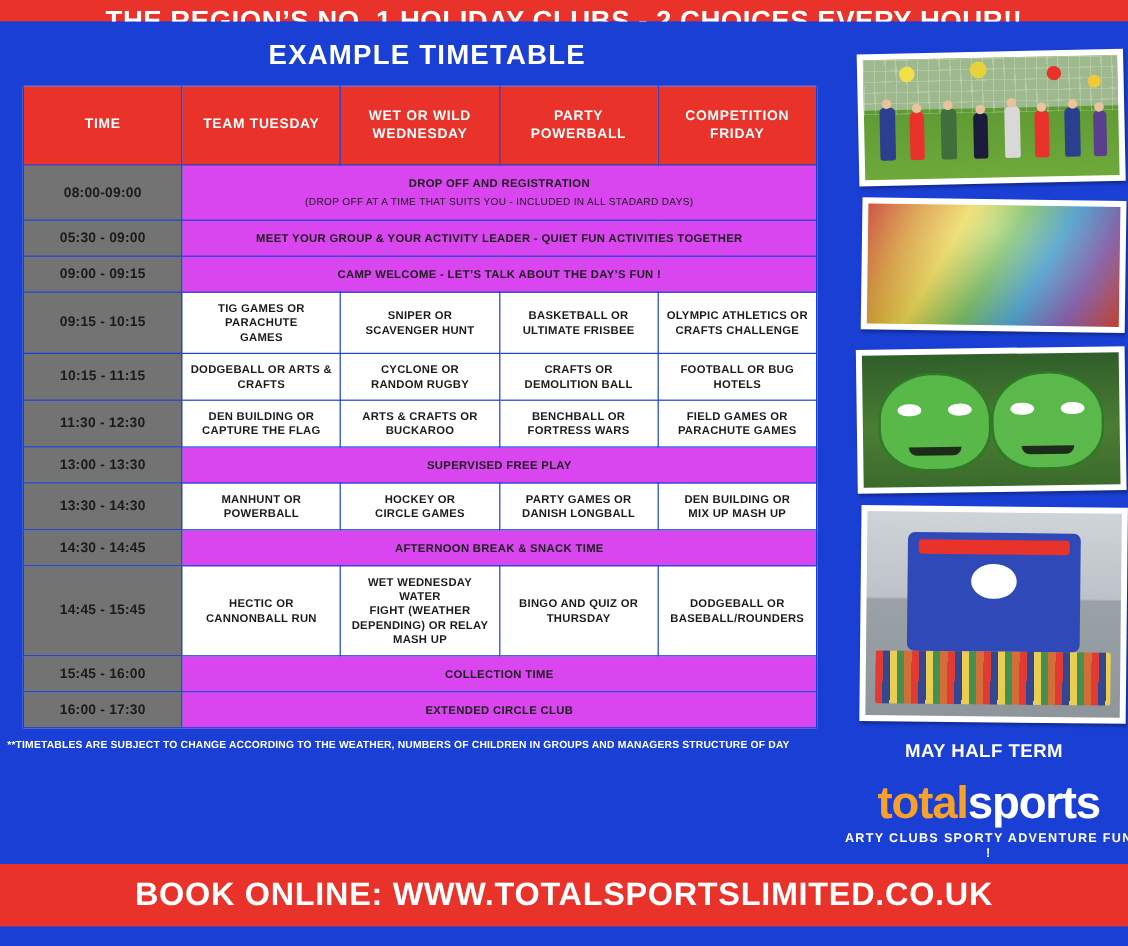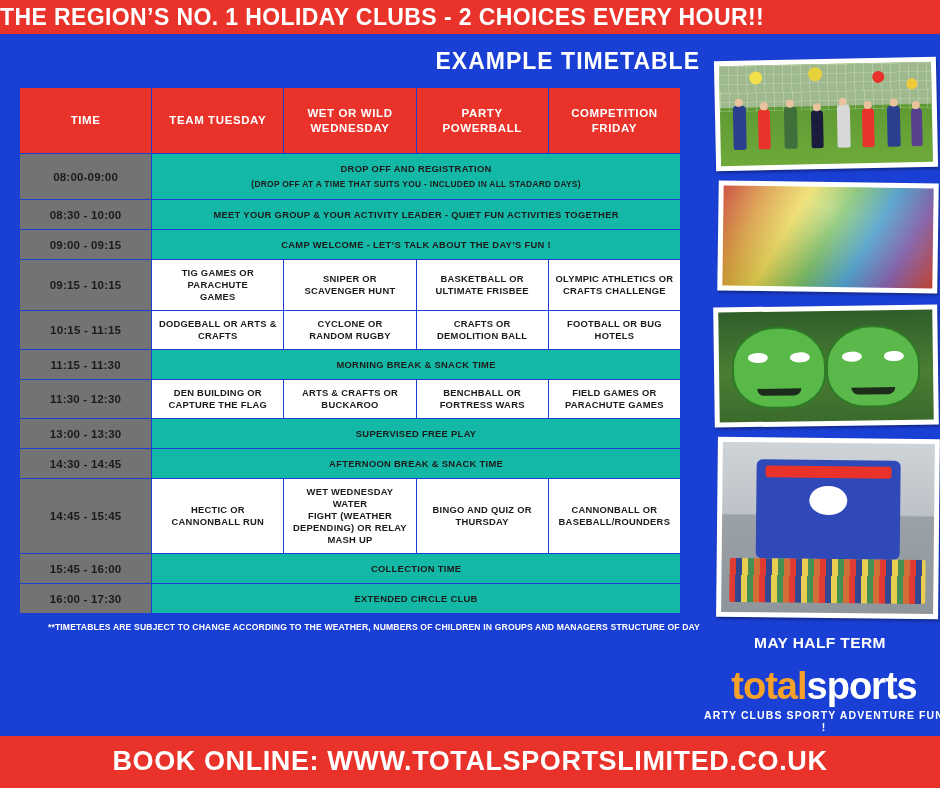--- a/index.html
+++ b/index.html
@@ -6,44 +6,45 @@
   body {
     width: 940px; height: 788px;
     font-family: "Liberation Sans", sans-serif;
     background: #1a3fd4;
     overflow: hidden;
     position: relative;
   }
   .top-banner {
     background: #e8322a;
     color: #ffffff;
+    text-align: center;
     font-size: 23px;
     font-weight: bold;
     letter-spacing: 0.4px;
     padding: 5px 0 6px 0;
-    height: 34px;
+    height: 18px;
     line-height: 24px;
     white-space: nowrap;
   }
   .body-area {
     position: relative;
     width: 940px;
     height: 702px;
     background: #1a3fd4;
     padding: 0;
   }
   .left-col {
     position: absolute;
     left: 0; top: 0;
     width: 700px;
     height: 702px;
   }
   .page-title {
     color: #ffffff;
-    text-align: right;
+    text-align: center;
     font-size: 23px;
     font-weight: bold;
     letter-spacing: 1px;
     padding: 14px 0 12px 0;
     margin-left: 12px;
   }
   table.timetable {
     border-collapse: collapse;
     margin: 0 auto;
     width: 662px;
@@ -77,40 +78,40 @@
   td.act {
     background: #ffffff;
     color: #1b1b1b;
     font-size: 9.4px;
     font-weight: bold;
     letter-spacing: 0.25px;
     line-height: 12px;
     padding: 7px 4px;
   }
   td.full {
-    background: #14b8a6;
+    background: #d946ef;
     color: #1b1b1b;
     font-size: 9.4px;
     font-weight: bold;
     letter-spacing: 0.3px;
     line-height: 13px;
     padding: 8px 6px;
   }
   td.full .sub {
     font-size: 8.4px;
-    font-weight: bold;
+    font-weight: normal;
     display: block;
     margin-top: 3px;
   }
   .disclaimer {
     color: #ffffff;
     font-size: 8.6px;
     font-weight: bold;
     letter-spacing: 0.15px;
-    text-align: right;
+    text-align: left;
     padding: 8px 0 0 6px;
   }
   
   .right-col {
     position: absolute;
     left: 700px; top: 0;
     width: 240px; height: 702px;
   }
   .photo {
     position: absolute;
@@ -235,21 +236,21 @@
 
         <tr>
           <td class="time-cell">08:00-09:00</td>
           <td class="full" colspan="4">
             <span>DROP OFF AND REGISTRATION</span>
             <span class="sub">(DROP OFF AT A TIME THAT SUITS YOU - INCLUDED IN ALL STADARD DAYS)</span>
           </td>
         </tr>
 
         <tr>
-          <td class="time-cell">08:30 - 10:00</td>
+          <td class="time-cell">05:30 - 09:00</td>
           <td class="full" colspan="4">MEET YOUR GROUP &amp; YOUR ACTIVITY LEADER -  QUIET FUN ACTIVITIES TOGETHER</td>
         </tr>
 
         <tr>
           <td class="time-cell">09:00 - 09:15</td>
           <td class="full" colspan="4">CAMP WELCOME -  LET’S TALK ABOUT THE DAY’S FUN !</td>
         </tr>
 
         <tr>
           <td class="time-cell">09:15 - 10:15</td>
@@ -284,24 +285,20 @@
           <td class="act">
             <div>CRAFTS OR</div>
             <div>DEMOLITION BALL</div>
           </td>
           <td class="act">
             <div>FOOTBALL OR BUG</div>
             <div>HOTELS</div>
           </td>
         </tr>
 
-        <tr>
-          <td class="time-cell">11:15 - 11:30</td>
-          <td class="full" colspan="4">MORNING BREAK  &amp; SNACK TIME</td>
-        </tr>
 
         <tr>
           <td class="time-cell">11:30 - 12:30</td>
           <td class="act">
             <div>DEN BUILDING OR</div>
             <div>CAPTURE THE FLAG</div>
           </td>
           <td class="act">
             <div>ARTS &amp; CRAFTS OR</div>
             <div>BUCKAROO</div>
@@ -315,20 +312,38 @@
             <div>PARACHUTE GAMES</div>
           </td>
         </tr>
 
 
         <tr>
           <td class="time-cell">13:00 - 13:30</td>
           <td class="full" colspan="4">SUPERVISED FREE PLAY</td>
         </tr>
 
+        <tr>
+          <td class="time-cell">13:30 - 14:30</td>
+          <td class="act">
+            <div>MANHUNT OR POWERBALL</div>
+          </td>
+          <td class="act">
+            <div>HOCKEY OR</div>
+            <div>CIRCLE GAMES</div>
+          </td>
+          <td class="act">
+            <div>PARTY GAMES OR</div>
+            <div>DANISH LONGBALL</div>
+          </td>
+          <td class="act">
+            <div>DEN BUILDING OR</div>
+            <div>MIX UP MASH UP</div>
+          </td>
+        </tr>
 
         <tr>
           <td class="time-cell">14:30 - 14:45</td>
           <td class="full" colspan="4">AFTERNOON BREAK &amp; SNACK TIME</td>
         </tr>
 
         <tr>
           <td class="time-cell">14:45 - 15:45</td>
           <td class="act">
             <div>HECTIC OR</div>
@@ -338,21 +353,21 @@
             <div>WET WEDNESDAY WATER</div>
             <div>FIGHT (WEATHER</div>
             <div>DEPENDING) OR RELAY</div>
             <div>MASH UP</div>
           </td>
           <td class="act">
             <div>BINGO AND QUIZ OR</div>
             <div>THURSDAY</div>
           </td>
           <td class="act">
-            <div>CANNONBALL OR</div>
+            <div>DODGEBALL OR</div>
             <div>BASEBALL/ROUNDERS</div>
           </td>
         </tr>
 
         <tr>
           <td class="time-cell">15:45 - 16:00</td>
           <td class="full" colspan="4">COLLECTION TIME</td>
         </tr>
 
         <tr>

